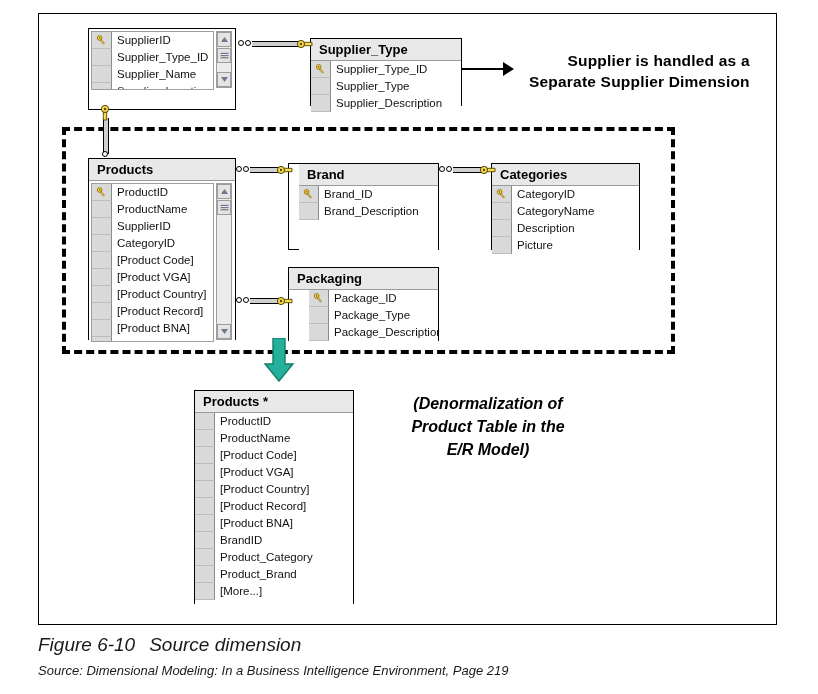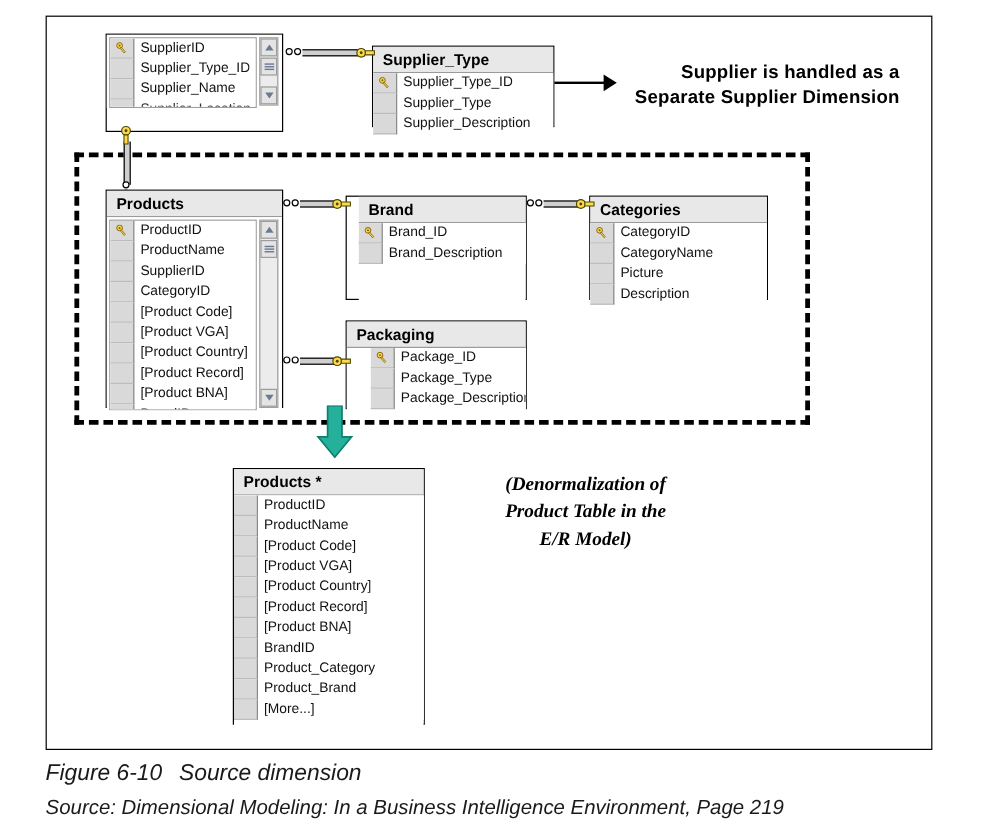--- a/index.html
+++ b/index.html
@@ -89,31 +89,31 @@
     position:absolute;font-weight:bold;font-size:15.5px;color:#000;
     line-height:21px;letter-spacing:0.2px;white-space:nowrap;
   }
 
   
   .greenarrow{position:absolute;}
 
   
   .denorm{
     position:absolute;font-style:italic;font-weight:bold;font-size:16px;
-    color:#000;line-height:23px;text-align:center;white-space:nowrap;font-family:Liberation Serif, serif;
+    color:#000;line-height:23px;text-align:center;white-space:nowrap;
   }
 
   
   .cap-title{
     position:absolute;left:38px;top:634px;font-style:italic;font-size:19px;
     color:#1a1a1a;white-space:nowrap;
   }
   .cap-title .num{margin-right:14px;}
   .cap-src{
-    position:absolute;left:38px;top:663px;font-style:italic;font-size:17px;
+    position:absolute;left:38px;top:663px;font-style:italic;font-size:13px;
     color:#1a1a1a;white-space:nowrap;
   }
 </style>
 </head>
 <body>
 
 <div class="canvas">
 
   <div class="figure-frame"></div>
 
@@ -344,25 +344,25 @@
             </svg>
           </div>
           <div class="fname">CategoryID</div>
         </div>
         <div class="row">
             <div class="gutter"></div>
             <div class="fname">CategoryName</div>
           </div>
         <div class="row">
             <div class="gutter"></div>
+            <div class="fname">Description</div>
+          </div>
+        <div class="row">
+            <div class="gutter"></div>
             <div class="fname">Picture</div>
-          </div>
-        <div class="row">
-            <div class="gutter"></div>
-            <div class="fname">Description</div>
           </div>
       </div>
     </div>
   </div>
 
   <div class="rel" style="left:439px;top:164px;width:56px;height:12px;">
     <div class="lineh line" style="left:14px;top:3px;width:34px;"></div>
     <div class="oo" style="left:0px;top:2px;"></div>
     <div class="oo" style="left:7px;top:2px;"></div>
     <svg width="18" height="12" viewBox="0 0 18 12" style="position:absolute;left:40px;top:0px;">

